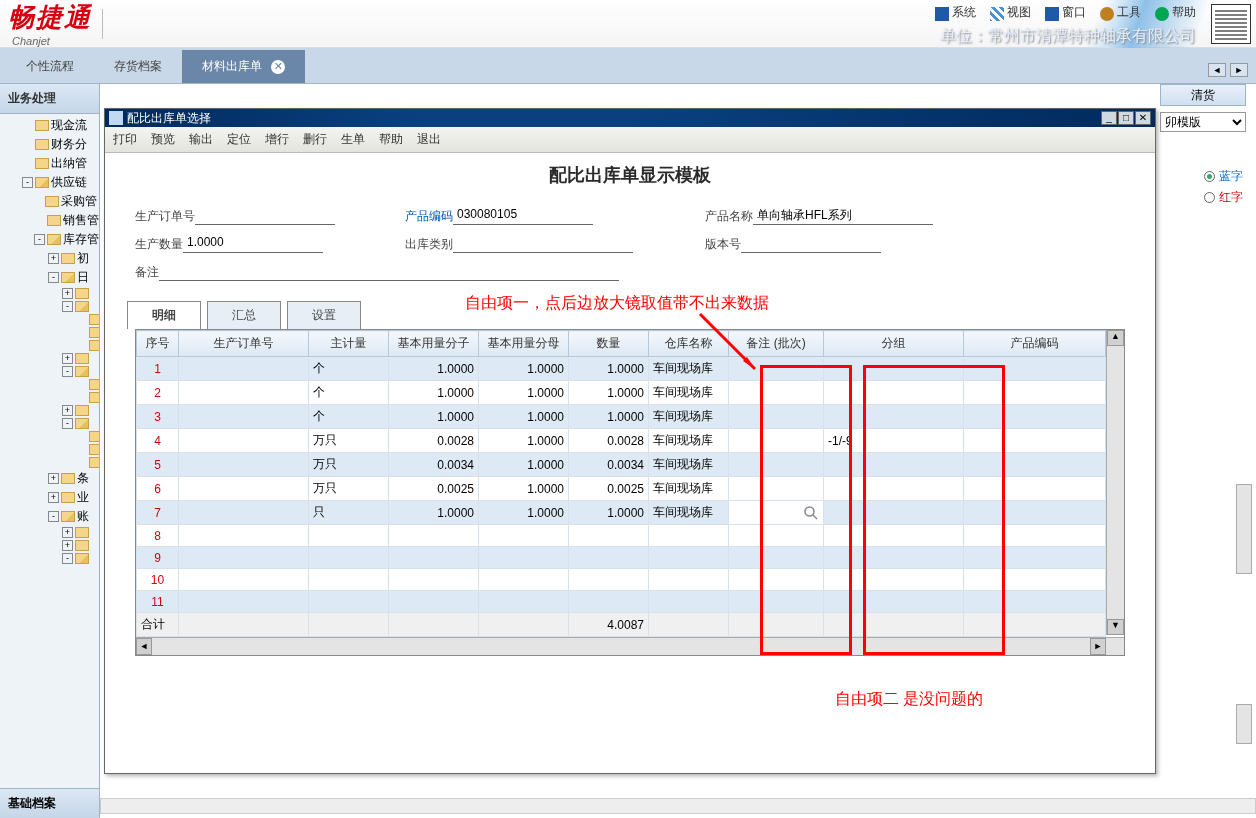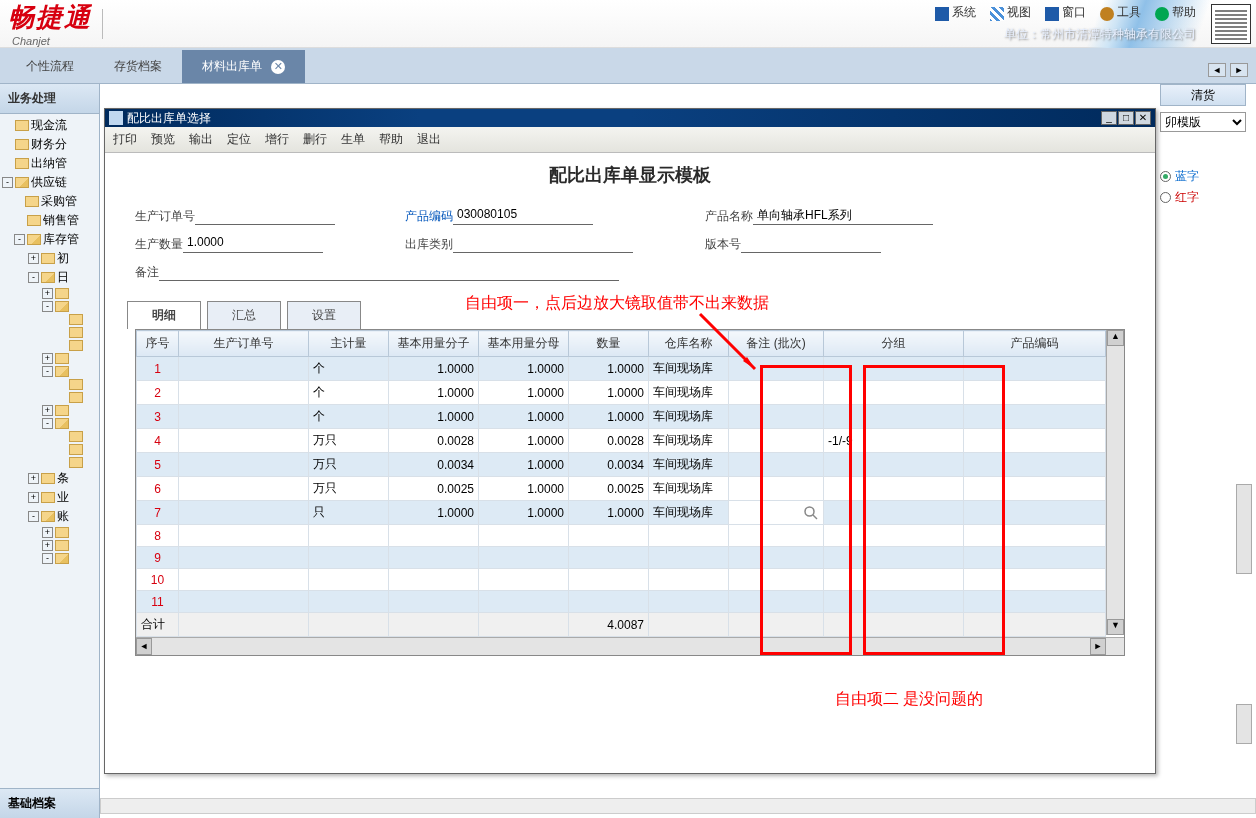--- a/index.html
+++ b/index.html
@@ -15,52 +15,52 @@
 .brand-t6 { color: #d7000f; }
 .brand-rest { color: #444; }
 .top-nav { position: absolute; right: 60px; top: 4px; display: flex; gap: 14px; align-items: center; }
 .top-nav-item { display: flex; align-items: flex-end; gap: 3px; color: #333; cursor: pointer; }
 .top-nav-item .ico { width: 14px; height: 14px; background: #2a5a9a; }
 .ico-sys { background: #1e5aa8 !important; }
 .ico-view { background: linear-gradient(45deg,#4a90d9 25%,#fff 25%,#fff 50%,#4a90d9 50%,#4a90d9 75%,#fff 75%) !important; background-size: 8px 8px !important; }
 .ico-win { background: #1e5aa8 !important; }
 .ico-tool { background: #c08020 !important; border-radius: 50%; }
 .ico-help { background: #00a651 !important; border-radius: 50%; }
-.top-company { position: absolute; right: 60px; top: 26px; color: #e8f0ff; font-size: 12px; text-shadow: 1px 1px 2px #777; }
+.top-company { position: absolute; right: 60px; top: 26px; color: #e8f0ff; font-size: 16px; text-shadow: 1px 1px 2px #777; }
 .qr { position: absolute; right: 5px; top: 4px; width: 40px; height: 40px; background: #fff; border: 1px solid #333; }
 .qr::before { content: ""; position: absolute; inset: 3px; background: repeating-linear-gradient(0deg,#000 0 2px,#fff 2px 4px), repeating-linear-gradient(90deg,#000 0 2px,#fff 2px 4px); mix-blend-mode: multiply; opacity: 0.5; }
 .header-swoosh { position: absolute; top: 0; right: 40px; width: 200px; height: 48px; background: linear-gradient(110deg, transparent 40%, #cde4f5 50%, #8fc0e8 60%, transparent 90%); pointer-events: none; }
 
 
 .tab-strip { height: 36px; background: #c9d8e8; border-bottom: 1px solid #a0b4c8; display: flex; align-items: flex-end; padding-left: 6px; position: relative; }
 .tab { padding: 8px 20px; color: #444; cursor: pointer; }
 .tab.active { background: #6a86a8; color: #fff; position: relative; }
 .tab .close-x { background: #fff; color: #6a86a8; border-radius: 50%; width: 14px; height: 14px; display: inline-flex; align-items: center; justify-content: center; font-size: 11px; margin-left: 6px; }
 .tab-arrows { position: absolute; right: 8px; bottom: 6px; display: flex; gap: 4px; }
 .arr { width: 18px; height: 14px; background: #d8e4f0; border: 1px solid #999; display: flex; align-items: center; justify-content: center; font-size: 9px; }
 
 
 .workspace { display: flex; height: calc(818px - 48px - 36px); }
 .sidebar { width: 100px; background: #eef3f8; border-right: 1px solid #a0b4c8; position: relative; }
 .sb-header { background: linear-gradient(to bottom,#dce8f4,#c4d6e8); padding: 6px 8px; font-weight: bold; color: #333; border-bottom: 1px solid #a0b4c8; }
 .tree { font-size: 12px; padding: 2px 0; }
-.tree-row { display: flex; align-items: center; padding: 1px 2px; white-space: nowrap; overflow: hidden; cursor: pointer; }
+.tree-row { display: flex; align-items: center; padding: 1px 2px; white-space: nowrap; overflow: hidden; cursor: pointer; margin-left: 20px; }
 .tv-toggle { width: 11px; height: 11px; border: 1px solid #888; font-size: 9px; line-height: 9px; text-align: center; margin-right: 2px; flex-shrink: 0; }
 .tv-spacer { width: 13px; display: inline-block; flex-shrink: 0; }
 .tv-folder { width: 14px; height: 11px; background: #f5d58a; border: 1px solid #c8a048; margin-right: 2px; flex-shrink: 0; }
 .tv-folder.open { background: linear-gradient(135deg,#f5d58a 60%,#e8c060 60%); }
 .sb-footer { position: absolute; bottom: 0; left: 0; right: 0; background: linear-gradient(to bottom,#dce8f4,#c4d6e8); padding: 6px 8px; font-weight: bold; border-top: 1px solid #a0b4c8; }
 
 
 .main-area { flex: 1; background: #fff; position: relative; }
 .right-panel { position: absolute; right: 10px; top: 0; width: 86px; }
 .right-toolbar { background: linear-gradient(to bottom,#e8f0fa,#d0e0f0); height: 22px; border: 1px solid #a0b4c8; text-align: center; line-height: 20px; margin-bottom: 6px; }
 .right-select { width: 100%; border: 1px solid #999; background: #fff; height: 20px; font-size: 12px; }
 .right-radio-group { margin-top: 34px; }
-.right-radio-row { display: flex; align-items: center; gap: 4px; padding: 2px 0; }
+.right-radio-row { display: flex; align-items: center; gap: 4px; padding: 2px 0; margin-left: 44px; }
 .radio-dot { width: 11px; height: 11px; border: 1px solid #666; border-radius: 50%; position: relative; }
 .radio-dot.chk::after { content: ""; position: absolute; inset: 2px; background: #3a6; border-radius: 50%; }
 .blue-text { color: #0066cc; }
 .red-text { color: #cc0000; }
 
 
 .dialog { position: absolute; left: 104px; top: 108px; width: 1052px; height: 666px; background: #fff; border: 1px solid #666; box-shadow: 2px 2px 4px rgba(0,0,0,0.3); }
 .dlg-title { height: 18px; background: linear-gradient(to right,#002a5c,#0a4080 30%,#0a4080 50%,#002a5c); color: #fff; display: flex; align-items: center; padding: 0 4px; font-size: 12px; }
 .dlg-title-icon { width: 14px; height: 14px; background: #c0d8f0; margin-right: 4px; }
 .dlg-win-btns { margin-left: auto; display: flex; gap: 1px; }

